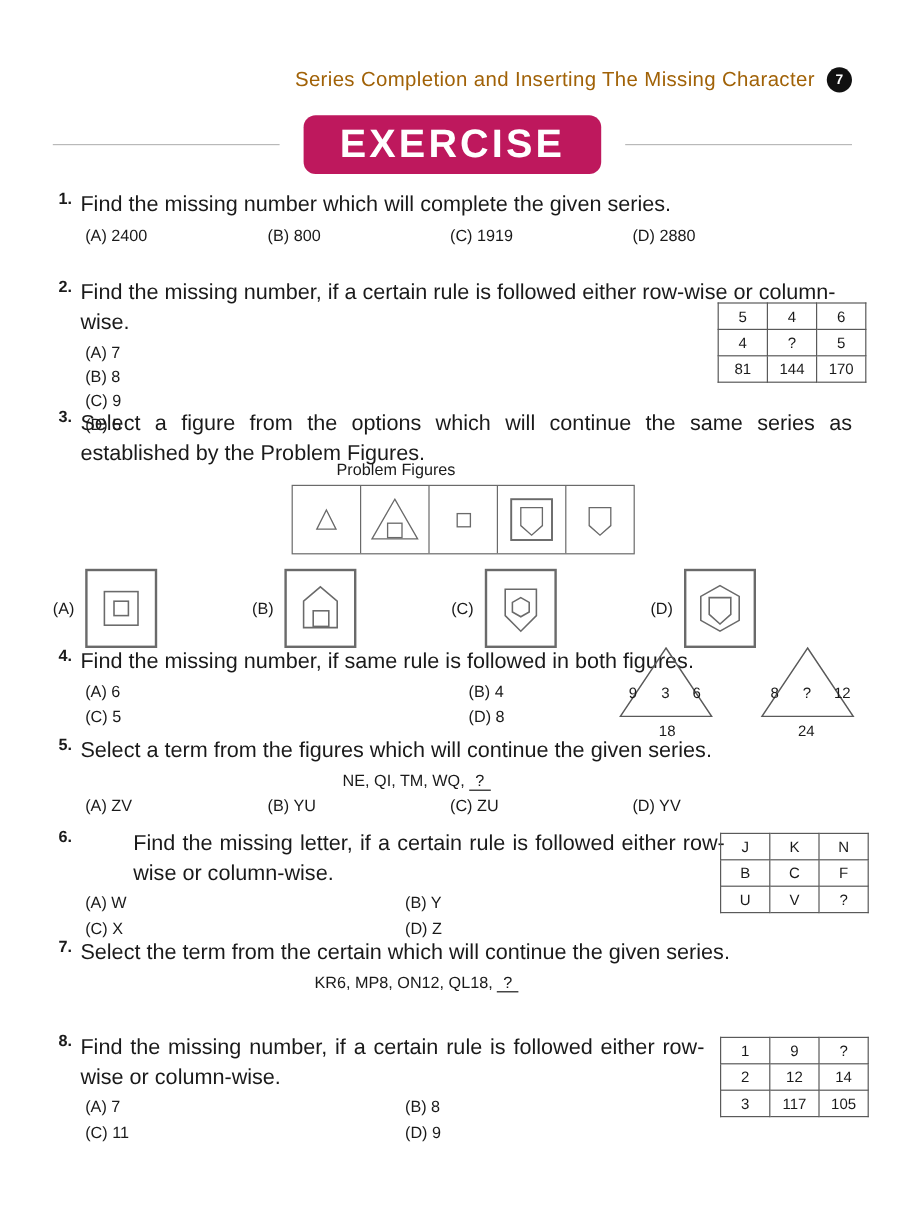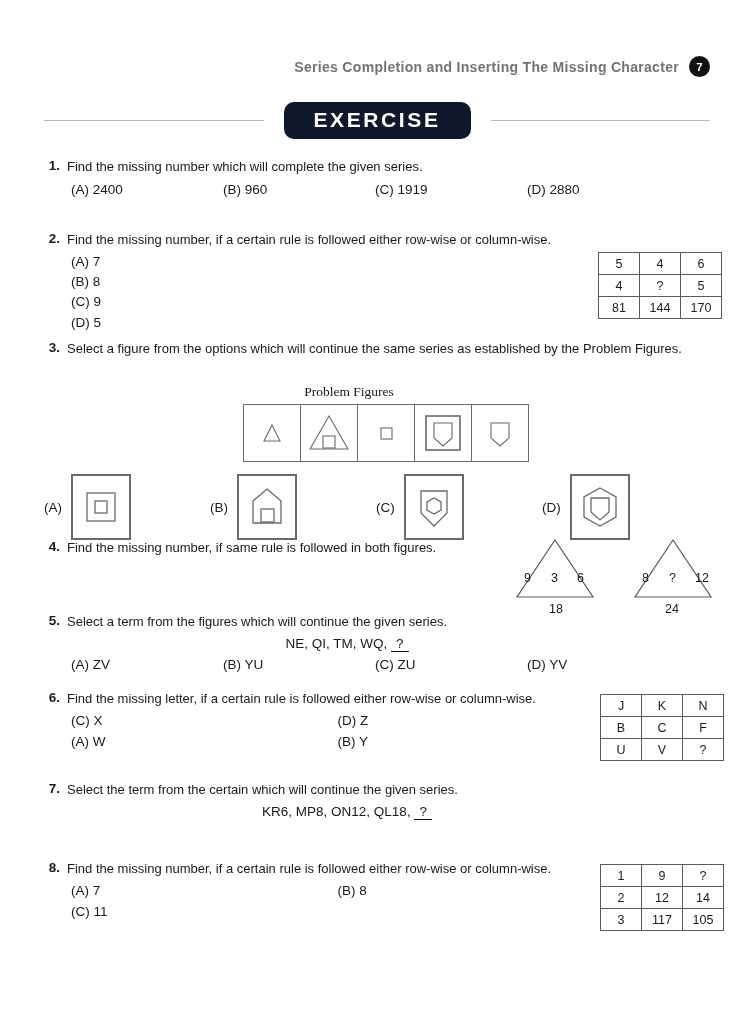--- a/index.html
+++ b/index.html
@@ -19,25 +19,24 @@
   
   .header {
     position: absolute;
     top: 56px;
     right: 44px;
     display: flex;
     align-items: center;
     gap: 10px;
   }
   .header-title {
-    font-size: 14px;
+    font-size: 17px;
     letter-spacing: 0.3px;
-    color: #737373;
+    color: #a16207;
     white-space: nowrap;
-    font-weight: bold;
   }
   .page-badge {
     width: 21px;
     height: 21px;
     border-radius: 50%;
     background: #111111;
     color: #ffffff;
     font-size: 11.5px;
     font-weight: bold;
     display: flex;
@@ -55,25 +54,25 @@
     display: flex;
     align-items: center;
   }
   .banner-rule {
     flex: 1 1 auto;
     height: 1px;
     background: #b9b9b9;
   }
   .banner-pill {
     flex: 0 0 auto;
-    background: #0f172a;
+    background: #be185d;
     color: #ffffff;
     border-radius: 10px;
     padding: 7px 30px 9px 30px;
-    font-size: 21px;
+    font-size: 33px;
     font-weight: bold;
     letter-spacing: 2.6px;
     line-height: 1;
     margin: 0 20px;
   }
 
   
   .q {
     position: absolute;
     left: 44px;
@@ -84,21 +83,21 @@
     align-items: flex-start;
     gap: 7px;
   }
   .q-num {
     font-size: 13.5px;
     font-weight: bold;
     min-width: 16px;
     text-align: right;
   }
   .q-text {
-    font-size: 13px;
+    font-size: 18px;
     line-height: 1.38;
   }
   .q-text.justify { text-align: justify; }
 
   .series {
     font-size: 13.5px;
     text-align: center;
     margin-top: 5px;
     padding-right: 60px;
   }
@@ -216,21 +215,21 @@
     <div class="q-num">1.</div>
     <div class="q-text">Find the missing number which will complete the given series.</div>
   </div>
   <div class="opts-row">
     <div class="opt">
       <span>(A)</span>
       <span>2400</span>
     </div>
     <div class="opt">
       <span>(B)</span>
-      <span>960</span>
+      <span>800</span>
     </div>
     <div class="opt">
       <span>(C)</span>
       <span>1919</span>
     </div>
     <div class="opt">
       <span>(D)</span>
       <span>2880</span>
     </div>
   </div>
@@ -281,21 +280,21 @@
 </tbody>
   </table>
 
 <div class="q" style="top:340px;">
   <div class="q-head">
     <div class="q-num">3.</div>
     <div class="q-text justify">Select a figure from the options which will continue the same series as established by the Problem Figures.</div>
   </div>
 </div>
 
-<div class="pf-label" style="left:249px; top:384px; width:200px;font-family:Liberation Serif, serif;">Problem Figures</div>
+<div class="pf-label" style="left:230px; top:384px; width:200px;">Problem Figures</div>
 
 <div class="pf-box" style="left:243px; top:404px;">
   <div class="pf-cell">
     <svg width="40" height="40" viewBox="0 0 40 40">
       <polygon points="20,12 28,28 12,28" fill="none" stroke="#6a6a6a" stroke-width="1.1"></polygon>
     </svg>
   </div>
   <div class="pf-cell">
     <svg width="46" height="46" viewBox="0 0 46 46">
       <polygon points="23,6 42,39 4,39" fill="none" stroke="#6a6a6a" stroke-width="1.1"></polygon>
@@ -357,20 +356,42 @@
       </svg>
     </span>
   </div>
 </div>
 
 <div class="q" style="top:539px;">
   <div class="q-head">
     <div class="q-num">4.</div>
     <div class="q-text">Find the missing number, if same rule is followed in both figures.</div>
   </div>
+  <div class="opts-2col">
+    <div class="orow">
+      <div class="opt">
+        <span>(A)</span>
+        <span>6</span>
+      </div>
+      <div class="opt">
+        <span>(B)</span>
+        <span>4</span>
+      </div>
+    </div>
+    <div class="orow">
+      <div class="opt">
+        <span>(C)</span>
+        <span>5</span>
+      </div>
+      <div class="opt">
+        <span>(D)</span>
+        <span>8</span>
+      </div>
+    </div>
+  </div>
 </div>
 
 <div class="tri-group" style="left:510px; top:534px;">
   <svg class="tri-svg" width="98" height="86" viewBox="0 0 98 86">
     <polygon points="45,6 83,63 7,63" fill="none" stroke="#5a5a5a" stroke-width="1.2"></polygon>
     <text x="14" y="48" font-family="Liberation Sans, sans-serif" font-size="12.5" fill="#1a1a1a">9</text>
     <text x="41" y="48" font-family="Liberation Sans, sans-serif" font-size="12.5" fill="#1a1a1a">3</text>
     <text x="67" y="48" font-family="Liberation Sans, sans-serif" font-size="12.5" fill="#1a1a1a">6</text>
     <text x="39" y="79" font-family="Liberation Sans, sans-serif" font-size="12.5" fill="#1a1a1a">18</text>
   </svg>
@@ -411,41 +432,41 @@
     <div class="opt">
       <span>(D)</span>
       <span>YV</span>
     </div>
   </div>
 </div>
 
 <div class="q" style="top:690px; width:560px;">
   <div class="q-head">
     <div class="q-num">6.</div>
-    <div class="q-text justify" style="width:520px;">Find the missing letter, if a certain rule is followed either row-wise or column-wise.</div>
+    <div class="q-text justify" style="width:520px;margin-left:44px;">Find the missing letter, if a certain rule is followed either row-wise or column-wise.</div>
   </div>
   <div class="opts-2col">
     <div class="orow">
       <div class="opt">
+        <span>(A)</span>
+        <span>W</span>
+      </div>
+      <div class="opt">
+        <span>(B)</span>
+        <span>Y</span>
+      </div>
+    </div>
+    <div class="orow">
+      <div class="opt">
         <span>(C)</span>
         <span>X</span>
       </div>
       <div class="opt">
         <span>(D)</span>
         <span>Z</span>
-      </div>
-    </div>
-    <div class="orow">
-      <div class="opt">
-        <span>(A)</span>
-        <span>W</span>
-      </div>
-      <div class="opt">
-        <span>(B)</span>
-        <span>Y</span>
       </div>
     </div>
   </div>
 </div>
 
 <table class="matrix" style="left:600px; top:694px;">
   <tbody>
       <tr>
     <td>J</td>
     <td>K</td>
@@ -489,20 +510,24 @@
       <div class="opt">
         <span>(B)</span>
         <span>8</span>
       </div>
     </div>
     <div class="orow">
       <div class="opt">
         <span>(C)</span>
         <span>11</span>
       </div>
+      <div class="opt">
+        <span>(D)</span>
+        <span>9</span>
+      </div>
     </div>
   </div>
 </div>
 
 <table class="matrix" style="left:600px; top:864px;">
   <tbody>
       <tr>
     <td>1</td>
     <td>9</td>
     <td>?</td>

